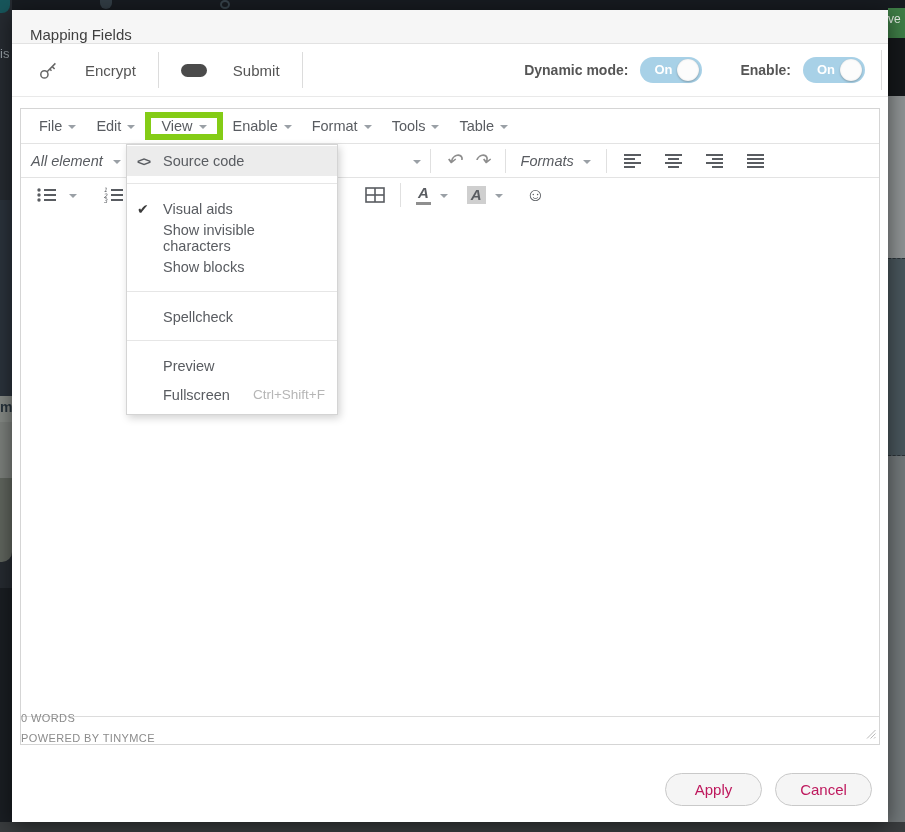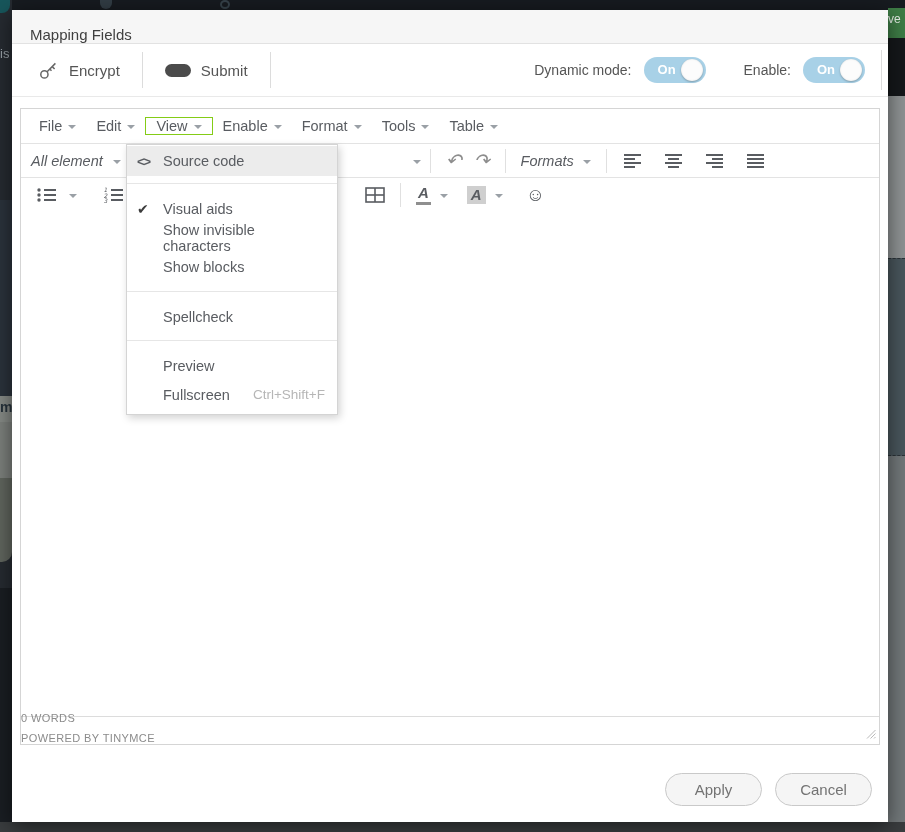--- a/index.html
+++ b/index.html
@@ -27,37 +27,37 @@
   .bg-bottom { position:absolute; left:0; top:822px; width:905px; height:10px; background:#3a3d3f; z-index:1; }
 
   
   .modal { position:absolute; left:12px; top:10px; width:876px; height:812px; background:#fff; z-index:10;
            box-shadow:0 4px 20px rgba(0,0,0,.55); }
   .modal-header { height:34px; background:#f6f6f6; border-bottom:1px solid #e2e2e2; display:flex; align-items:flex-end; padding:0 18px; }
   .modal-title { font-size:15px; color:#3f3f3f; }
 
   .action-bar { height:53px; display:flex; align-items:center; justify-content:space-between; border-bottom:1px solid #e9e9e9; padding:0 0 0 4px; }
   .left-actions { display:flex; align-items:center; height:100%; }
-  .action-btn { display:flex; align-items:center; gap:10px; padding:0 22px; height:100%; color:#555; font-size:15px; cursor:pointer;justify-content:center; }
+  .action-btn { display:flex; align-items:center; gap:26px; padding:0 22px; height:100%; color:#555; font-size:15px; cursor:pointer;justify-content:center; }
   .vdiv { width:1px; height:36px; background:#dcdcdc; }
   .submit-pill { width:26px; height:13px; border-radius:7px; background:#4b4b4b; }
 
   .right-actions { display:flex; align-items:center; gap:12px; padding-right:6px; }
-  .toggle-label { color:#555; font-size:14px; }
+  .toggle-label { color:#555; font-size:14px;font-weight:bold; }
   .toggle { position:relative; width:62px; height:26px; border-radius:13px; background:#a8d1e7; cursor:pointer; }
   .toggle .on-text { position:absolute; left:14px; top:5px; color:#fff; font-weight:bold; font-size:13px; }
   .toggle .knob { position:absolute; right:3px; top:2px; width:22px; height:22px; border-radius:50%; background:#fcfcfc;
                   box-shadow:0 1px 2px rgba(0,0,0,.25), inset 0 0 2px rgba(0,0,0,.12); }
   .toggle-gap { width:14px; }
 
   
   .editor { position:absolute; left:8px; top:98px; width:860px; height:637px; border:1px solid #d5d5d5; background:#fff; display:flex; flex-direction:column; }
   .menubar { height:35px; border-bottom:1px solid #e3e3e3; display:flex; align-items:center; padding-left:8px; }
   .menu-btn { display:flex; align-items:center; gap:6px; padding:0 10px; font-size:14.5px; color:#595c61; cursor:pointer; }
-  .menu-btn.active { border:1px solid #84cc16; background:#fff; }
+  .menu-btn.active { border:6px solid #84cc16; background:#fff; }
   .caret { width:0; height:0; border-left:4px solid transparent; border-right:4px solid transparent; border-top:4px solid #9aa0a6; margin-top:2px; }
   .toolbar-row { height:34px; display:flex; align-items:center; padding:0 10px;font-style:italic; }
   .row2 { border-bottom:1px solid #e3e3e3; }
   .selectbox { display:flex; align-items:center; gap:10px; color:#595c61; font-size:14.5px; cursor:pointer; }
   .fontsize { margin-left:204px; width:96px; display:flex; align-items:center; justify-content:space-between; color:#595c61; font-size:14.5px; cursor:pointer; }
   .tb-div { width:1px; height:24px; background:#e0e0e0; margin:0 9px; }
   .tb-btn { display:flex; align-items:center; justify-content:center; padding:0 6px; height:28px; color:#8f8f8f; cursor:pointer; }
   .arrow-glyph { font-size:19px; color:#8d8d8d; line-height:1; }
   .formats { display:flex; align-items:center; gap:9px; color:#595c61; font-size:14.5px; padding:0 6px; cursor:pointer; }
   .align-group { display:flex; align-items:center; gap:12px; margin-left:2px; }
@@ -80,21 +80,21 @@
   .dd-icon.code { font-weight:bold; letter-spacing:-1px; }
   .dd-icon.check { color:#3c3c3c; font-size:14px; }
   .dd-label { flex:1; }
   .dd-shortcut { color:#b6b6b6; font-size:13.5px; }
   .dd-sep { border-top:1px solid #e6e6e6; }
   .sep1 { margin:7px 0 10px; } .sep2 { margin:10px 0; } .sep3 { margin:9px 0 10px; }
 
   
   .modal-footer { position:absolute; right:16px; bottom:16px; display:flex; gap:13px; }
   .pill-btn { width:97px; height:33px; border-radius:17px; background:#f5f5f5; border:1px solid #c9c9c9;
-              font-size:15px; color:#737373; display:flex; align-items:center; justify-content:center; cursor:pointer;
+              font-size:15px; color:#be185d; display:flex; align-items:center; justify-content:center; cursor:pointer;
               font-family:"Liberation Sans", sans-serif; }
 </style>
 </head>
 <body>
 
 <div class="bg-top">
   <div class="bg-shield"></div>
   <div class="bg-ring"></div>
 </div>
 <div class="bg-left">

